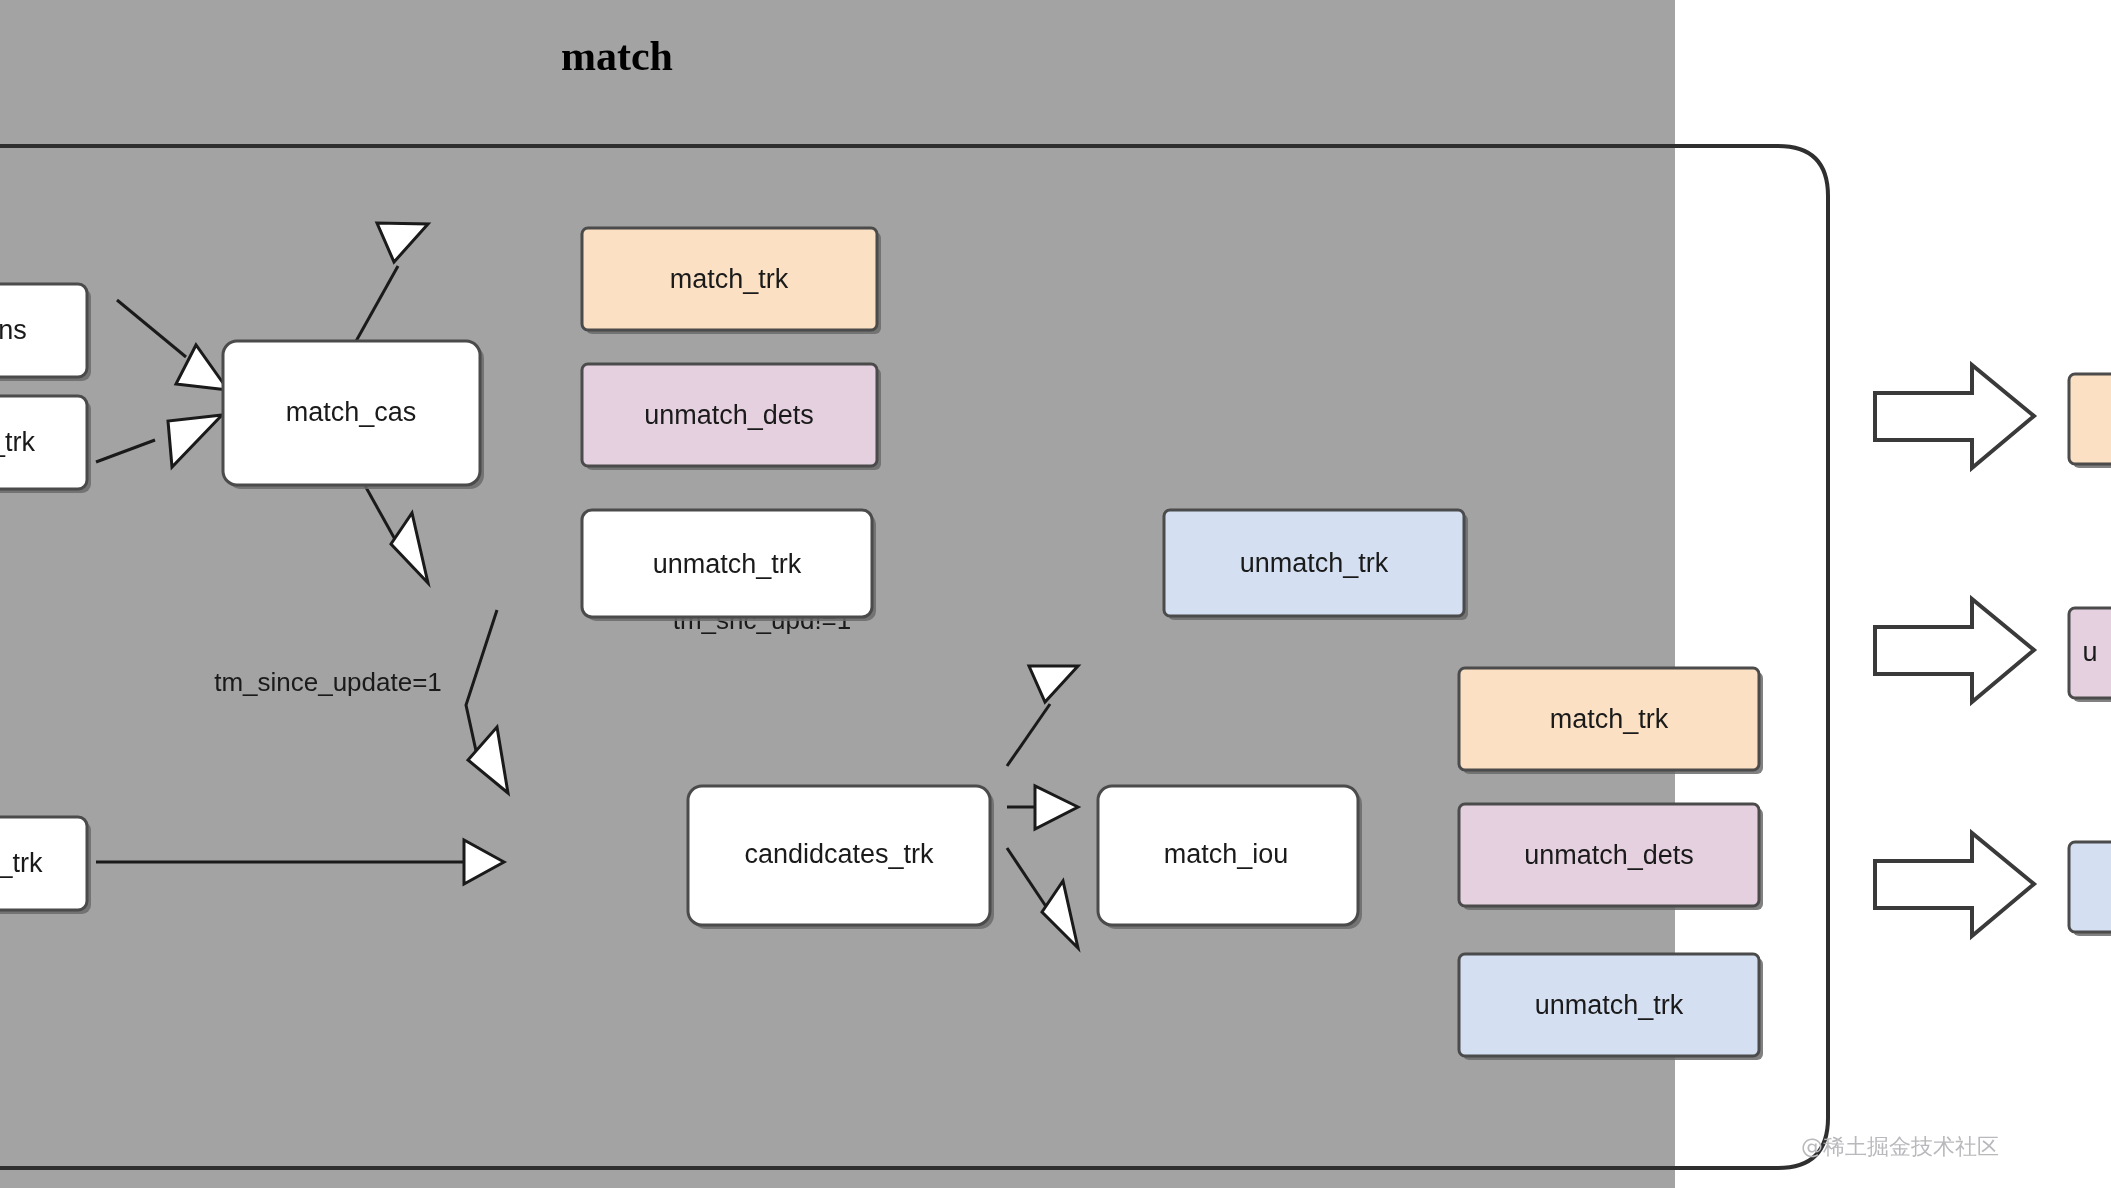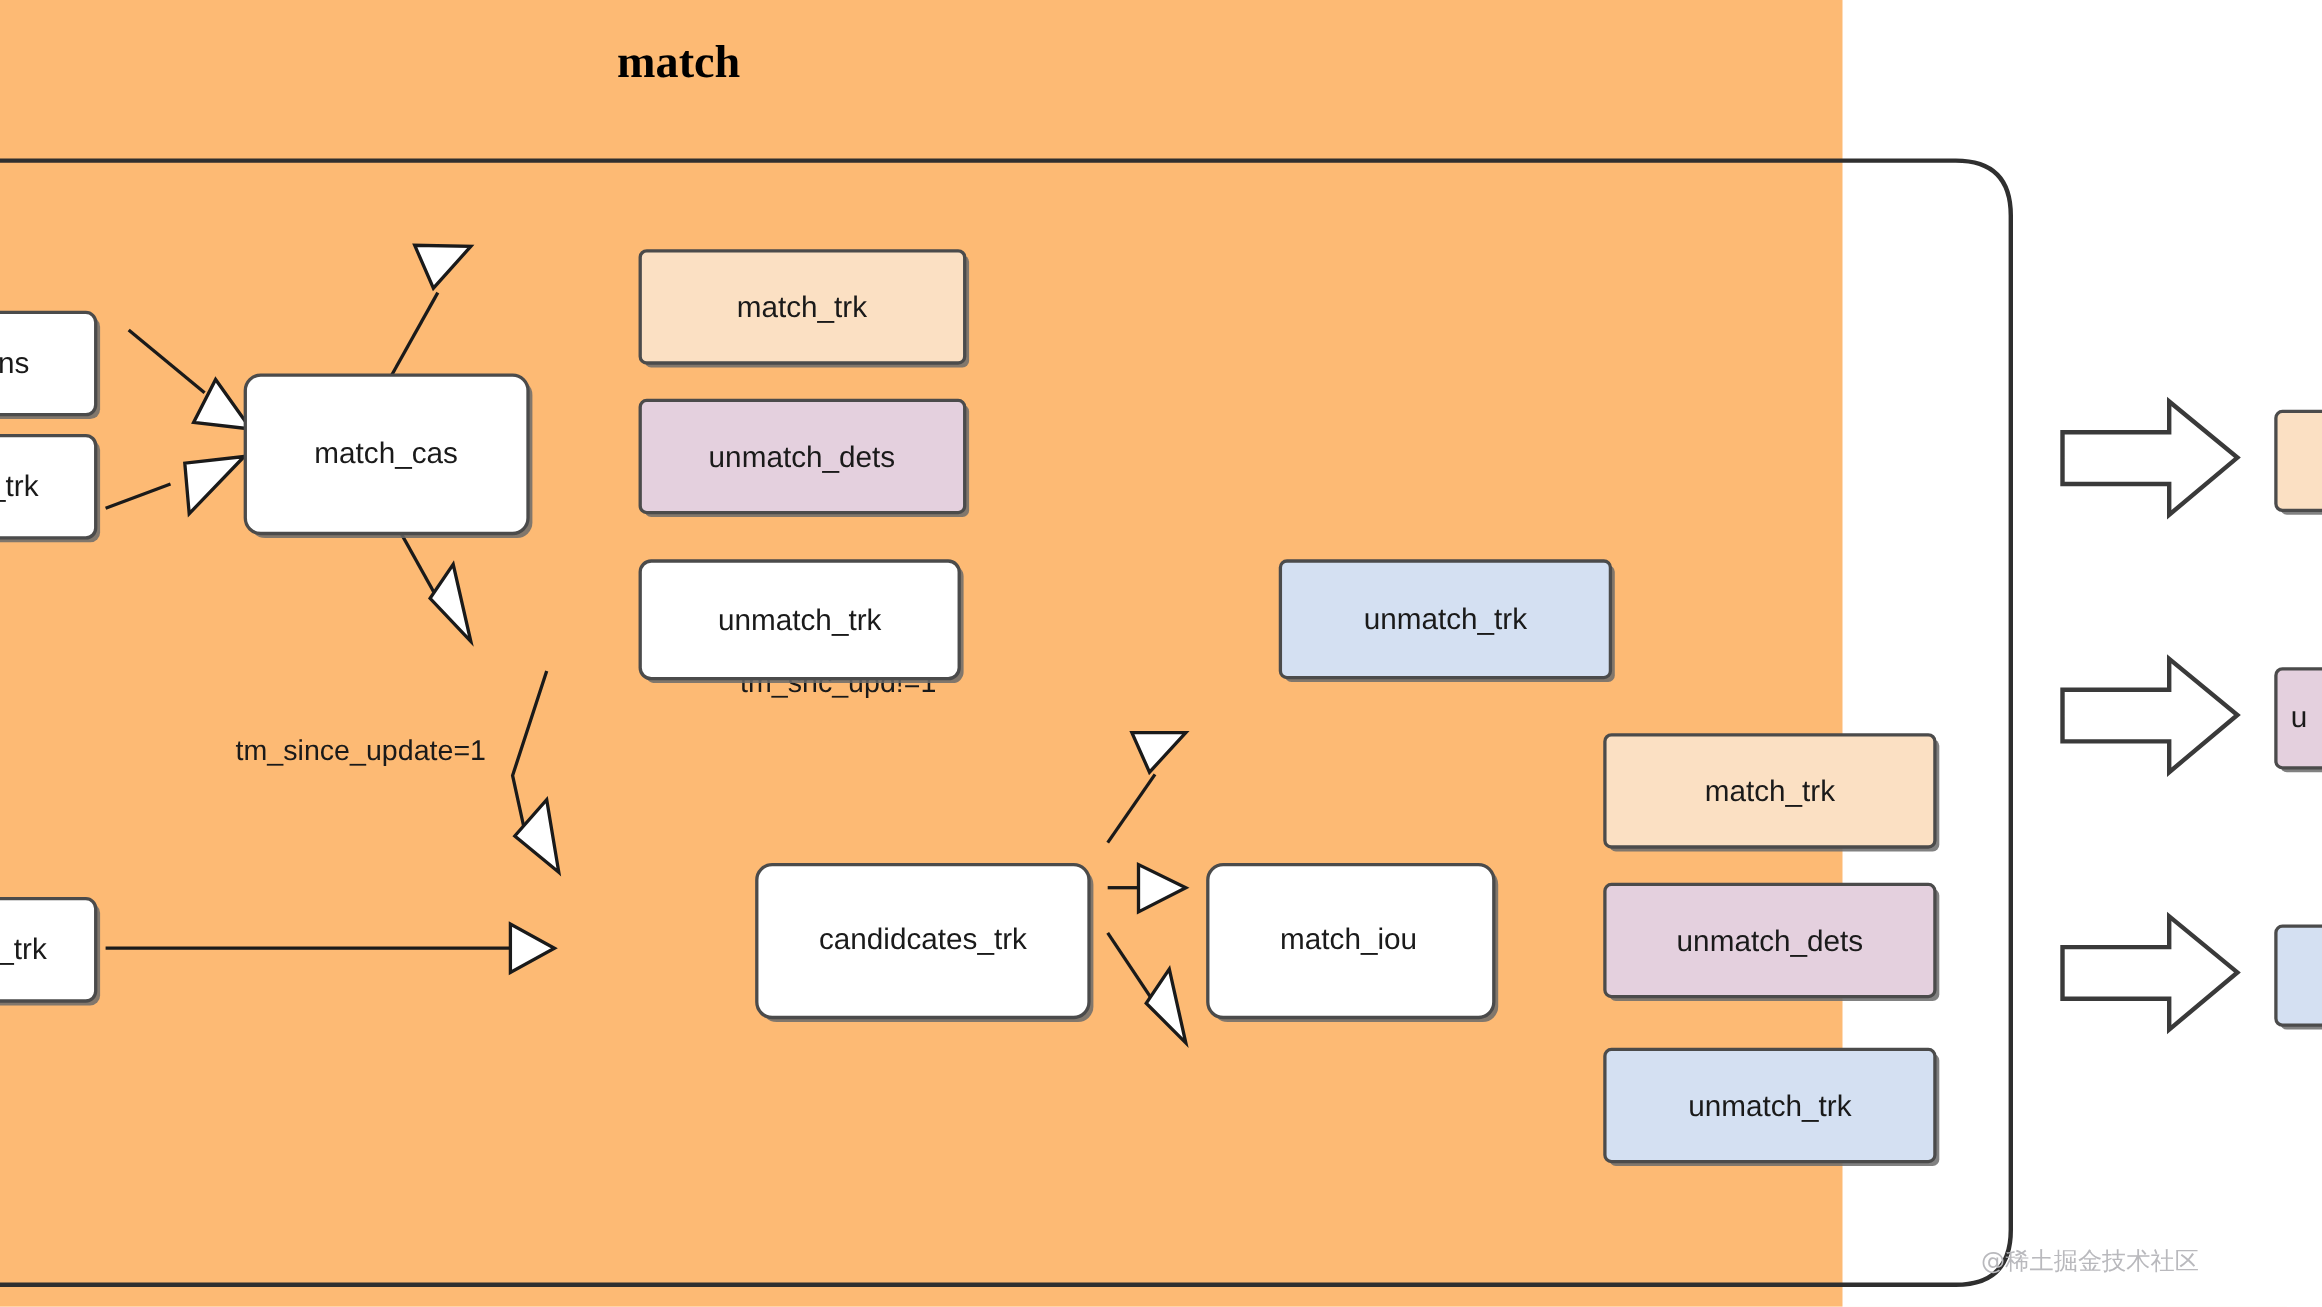--- a/index.html
+++ b/index.html
@@ -10,21 +10,21 @@
   body {
     width: 2111px;
     height: 1188px;
     overflow: hidden;
     font-family: "Liberation Sans", sans-serif;
   }
   #stage {
     position: relative;
     width: 1675px;
     height: 1188px;
-    background: #fdba74;
+    background: #a3a3a3;
   }
   #diagram-svg {
     position: absolute;
     inset: 0;
     width: 2111px;
     height: 1188px;
     display: block;
   }
   .node-label {
     font-family: "Liberation Sans", sans-serif;

